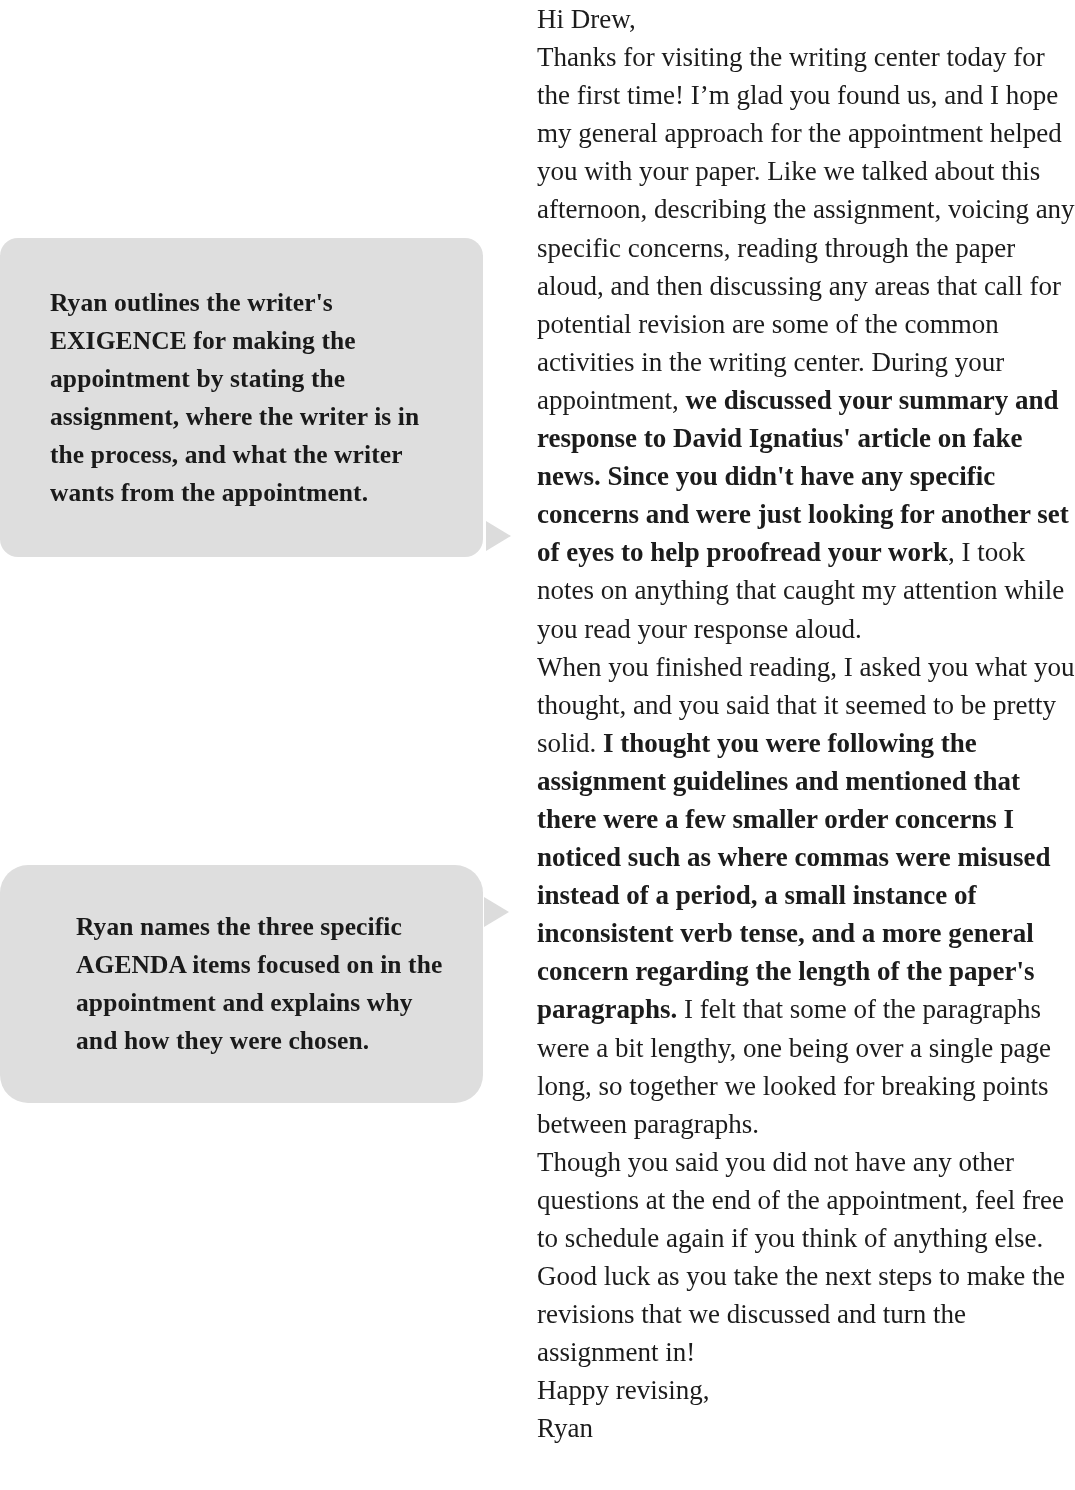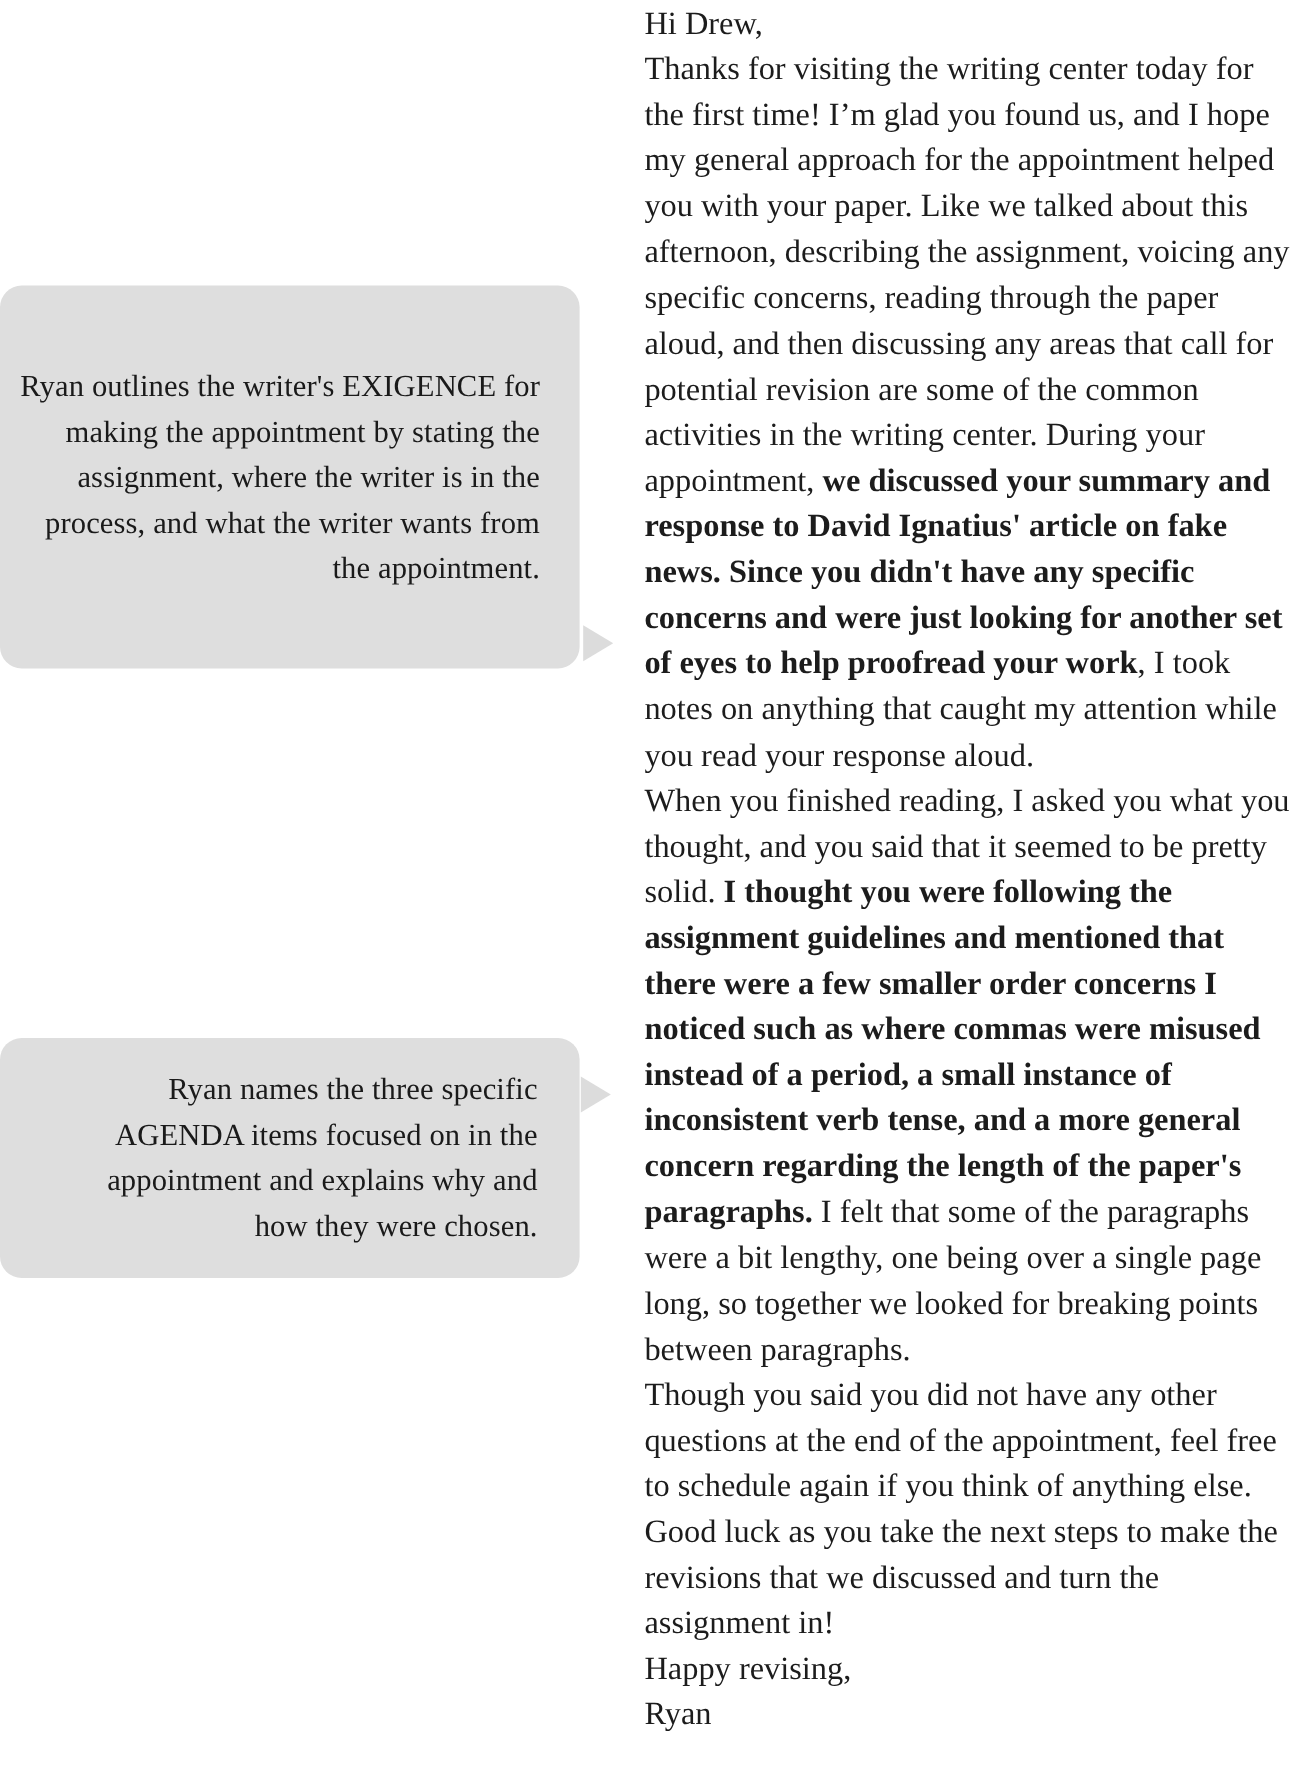--- a/index.html
+++ b/index.html
@@ -33,39 +33,41 @@
     background: #dedede;
     border-radius: 18px;
     display: flex;
     align-items: center;
   }
 
   .callout-text {
     width: 100%;
     box-sizing: border-box;
     padding: 0 33px 0 14px;
-    text-align: right;
-    font-weight: normal;
+    text-align: left;
+    font-weight: bold;
     font-size: 25.5px;
     line-height: 38px;
     letter-spacing: 0.1px;
     color: #1a1a1a;
+    margin-left: 36px;
   }
 
   #callout-exigence {
     top: 238px;
     height: 319px;
   }
   #callout-exigence .callout-text {
     padding-right: 33px;
   }
 
   #callout-agenda {
     top: 865px;
-    height: 200px;
+    height: 238px;
+    border-radius: 28px;
   }
   #callout-agenda .callout-text {
     padding-right: 35px;
     padding-left: 40px;
   }
 
   .callout-arrow {
     position: absolute;
     width: 0;
     height: 0;

